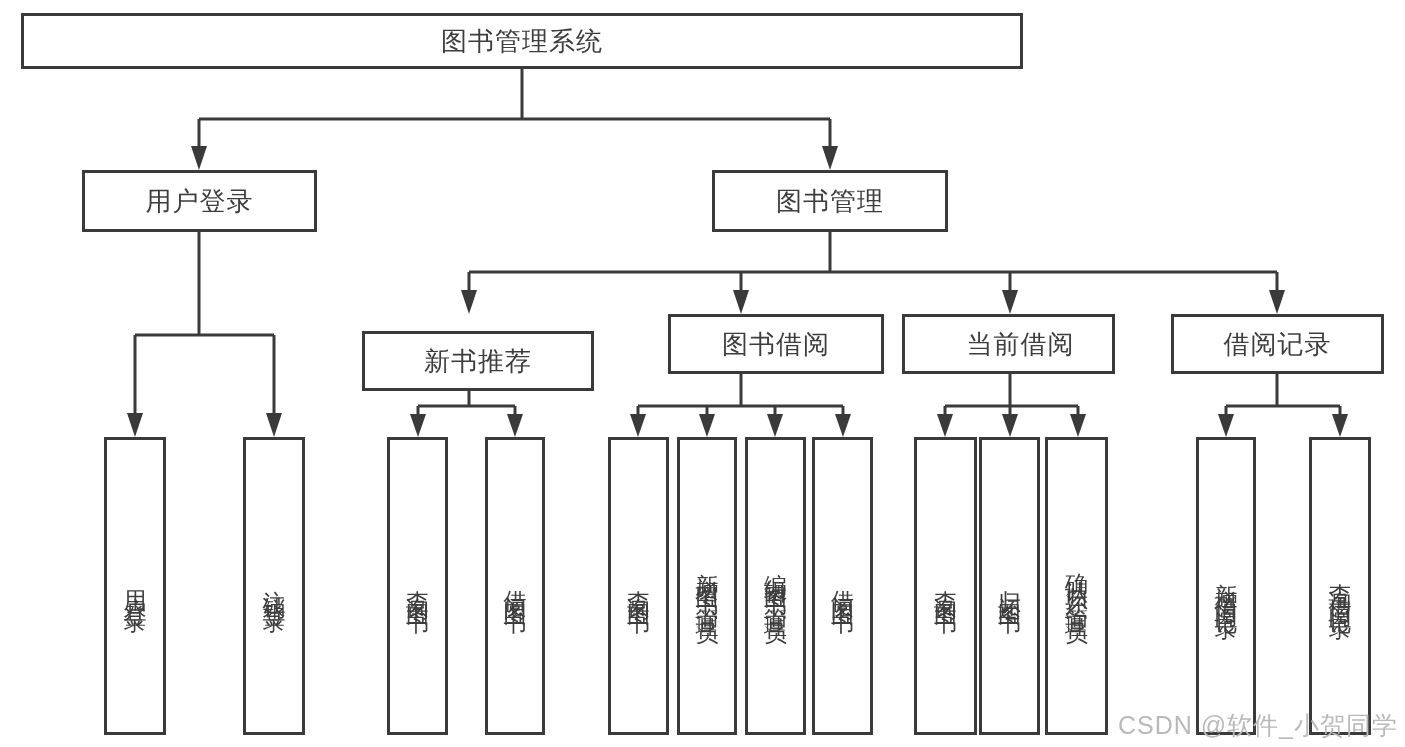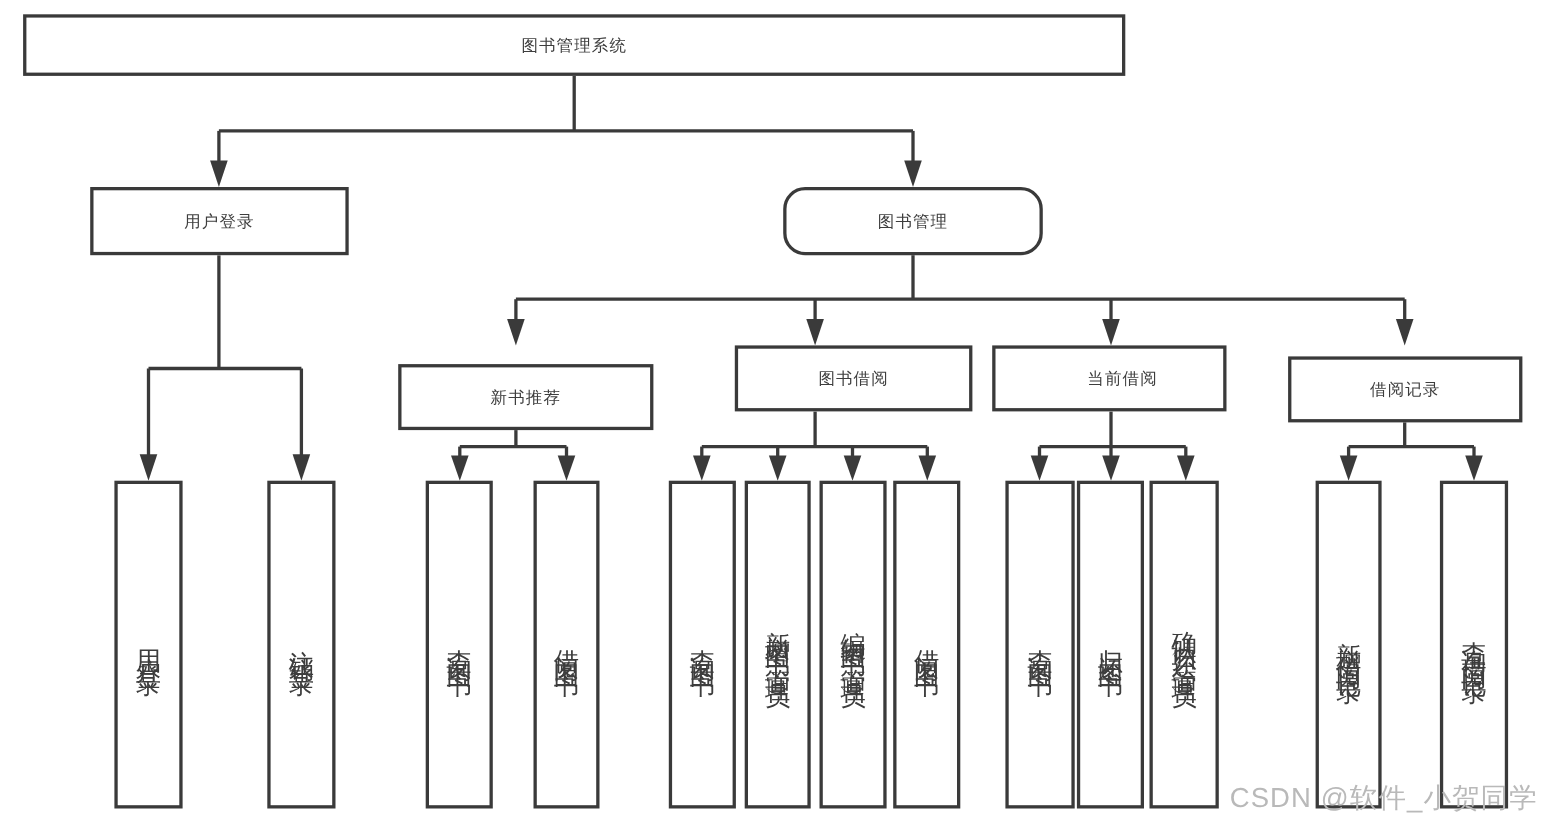--- a/index.html
+++ b/index.html
@@ -25,41 +25,41 @@
     position: absolute;
     box-sizing: border-box;
     border: 3px solid #3a3a3a;
     background: #ffffff;
     display: flex;
     align-items: center;
     justify-content: center;
     color: #3d3d3d;
   }
   .node.h-label {
-    font-size: 15px;
+    font-size: 26px;
     letter-spacing: 1px;
   }
   .node.leaf span {
     writing-mode: vertical-rl;
     text-orientation: mixed;
     font-size: 23px;
     letter-spacing: 7px;
     line-height: 1;
     color: #3d3d3d;
   }
   
   .pos-root { left: 21px;  top: 13px;  width: 1002px; height: 56px; }
   
   .pos-l2-0 { left: 82px;  top: 170px; width: 235px; height: 62px; }
-  .pos-l2-1 { left: 712px; top: 170px; width: 236px; height: 62px; border-radius: 20px; }
+  .pos-l2-1 { left: 712px; top: 170px; width: 236px; height: 62px; }
   
   .pos-l3-0 { left: 362px;  top: 331px; width: 232px; height: 60px; }
   .pos-l3-1 { left: 668px;  top: 314px; width: 216px; height: 60px; }
   .pos-l3-2 { left: 902px;  top: 314px; width: 213px; height: 60px; padding-left: 24px; }
-  .pos-l3-3 { left: 1171px; top: 324px; width: 213px; height: 60px; }
+  .pos-l3-3 { left: 1171px; top: 314px; width: 213px; height: 60px; }
   
   .leaf { top: 437px; height: 298px; }
   .pos-leaf-0  { left: 104px;  width: 62px; }
   .pos-leaf-1  { left: 243px;  width: 62px; }
   .pos-leaf-2  { left: 387px;  width: 61px; }
   .pos-leaf-3  { left: 485px;  width: 60px; }
   .pos-leaf-4  { left: 608px;  width: 61px; }
   .pos-leaf-5  { left: 677px;  width: 60px; }
   .pos-leaf-6  { left: 745px;  width: 61px; }
   .pos-leaf-7  { left: 812px;  width: 61px; }

